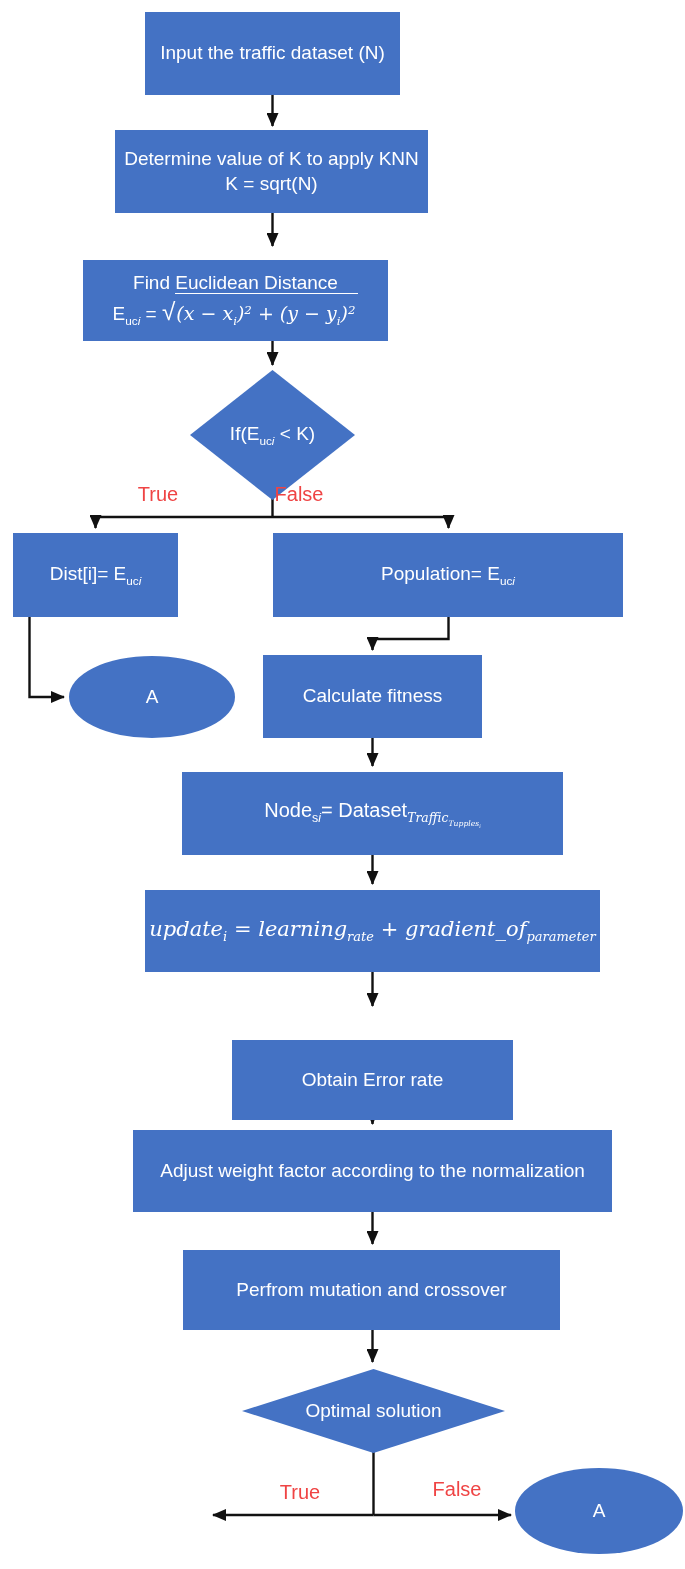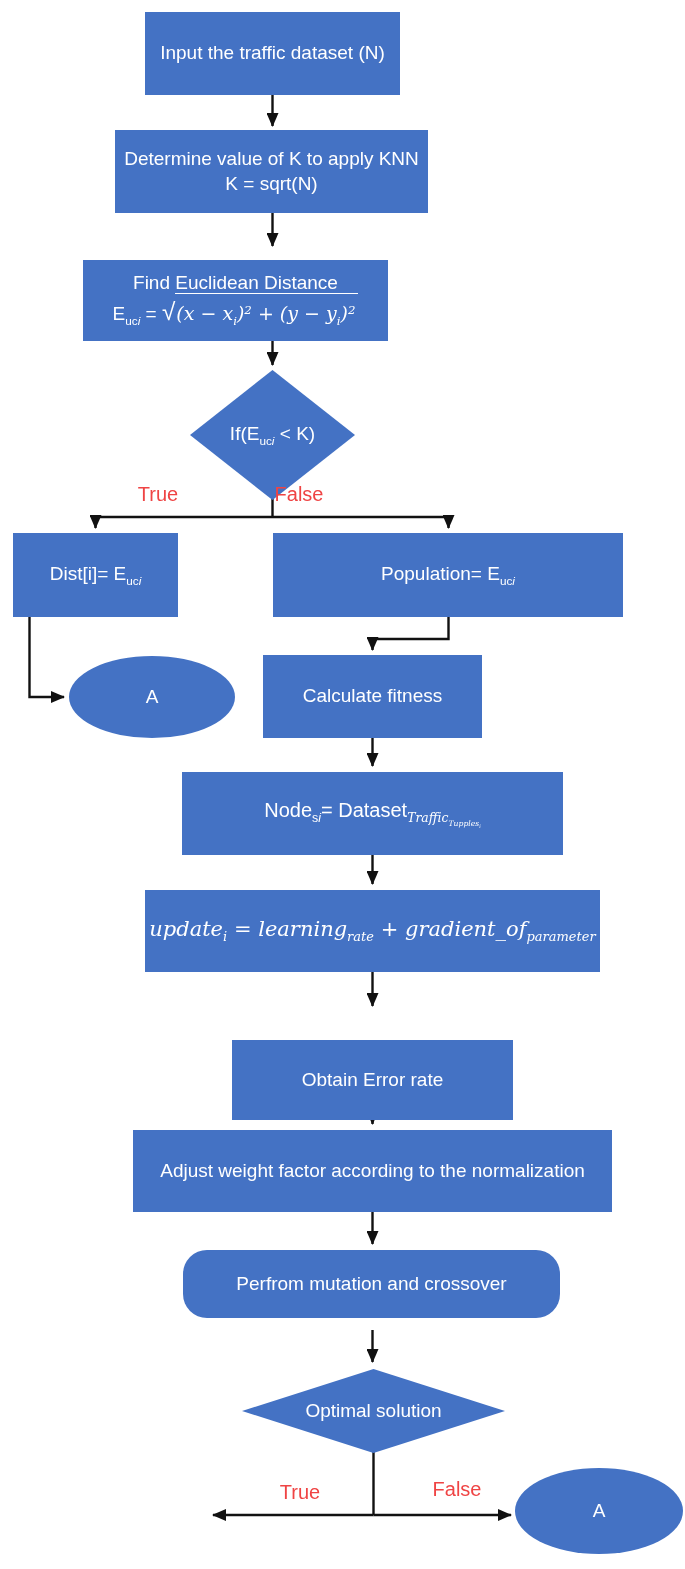--- a/index.html
+++ b/index.html
@@ -118,21 +118,21 @@
   </div>
 
   <div class="node" style="left:232px;top:1012px;width:281px;height:80px;margin-top:28px;">
     <span>Obtain Error rate</span>
   </div>
 
   <div class="node" style="left:133px;top:1130px;width:479px;height:82px;">
     <span>Adjust weight factor according to the normalization</span>
   </div>
 
-  <div class="node" style="left:183px;top:1250px;width:377px;height:68px;border-radius:24px;">
+  <div class="node" style="left:183px;top:1250px;width:377px;height:80px;">
     <span>Perfrom mutation and crossover</span>
   </div>
 
   <div class="node diamond" style="left:242px;top:1369px;width:263px;height:84px;">
     <span>Optimal solution</span>
   </div>
 
   <div class="edge-label" style="left:265px;top:1481px;">True</div>
   <div class="edge-label" style="left:422px;top:1478px;">False</div>
 

